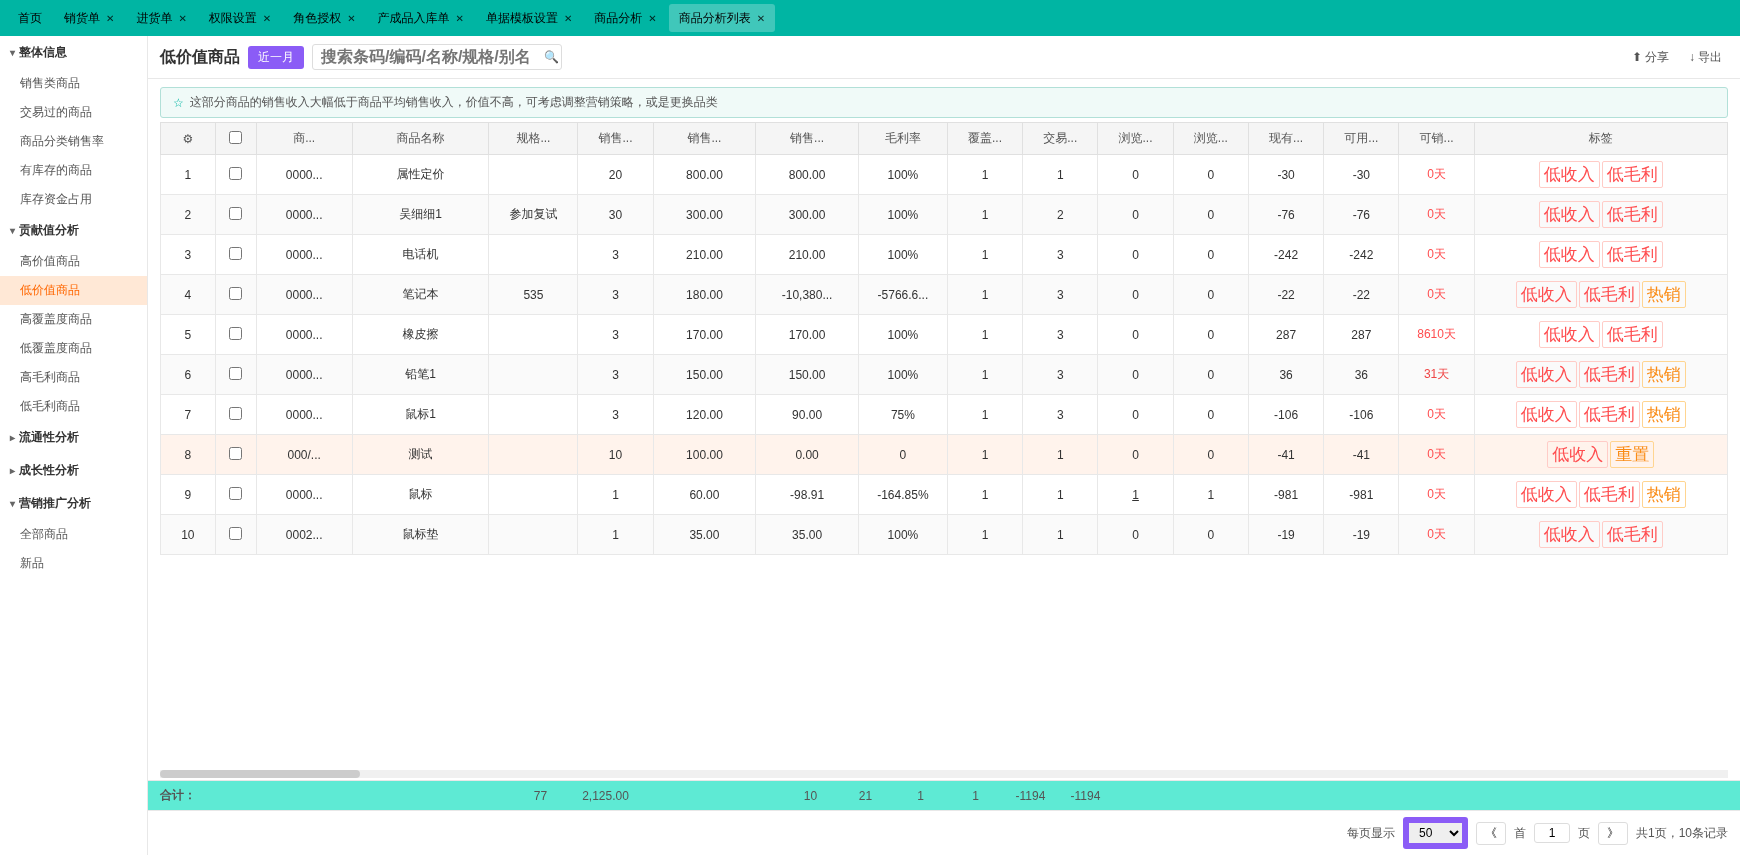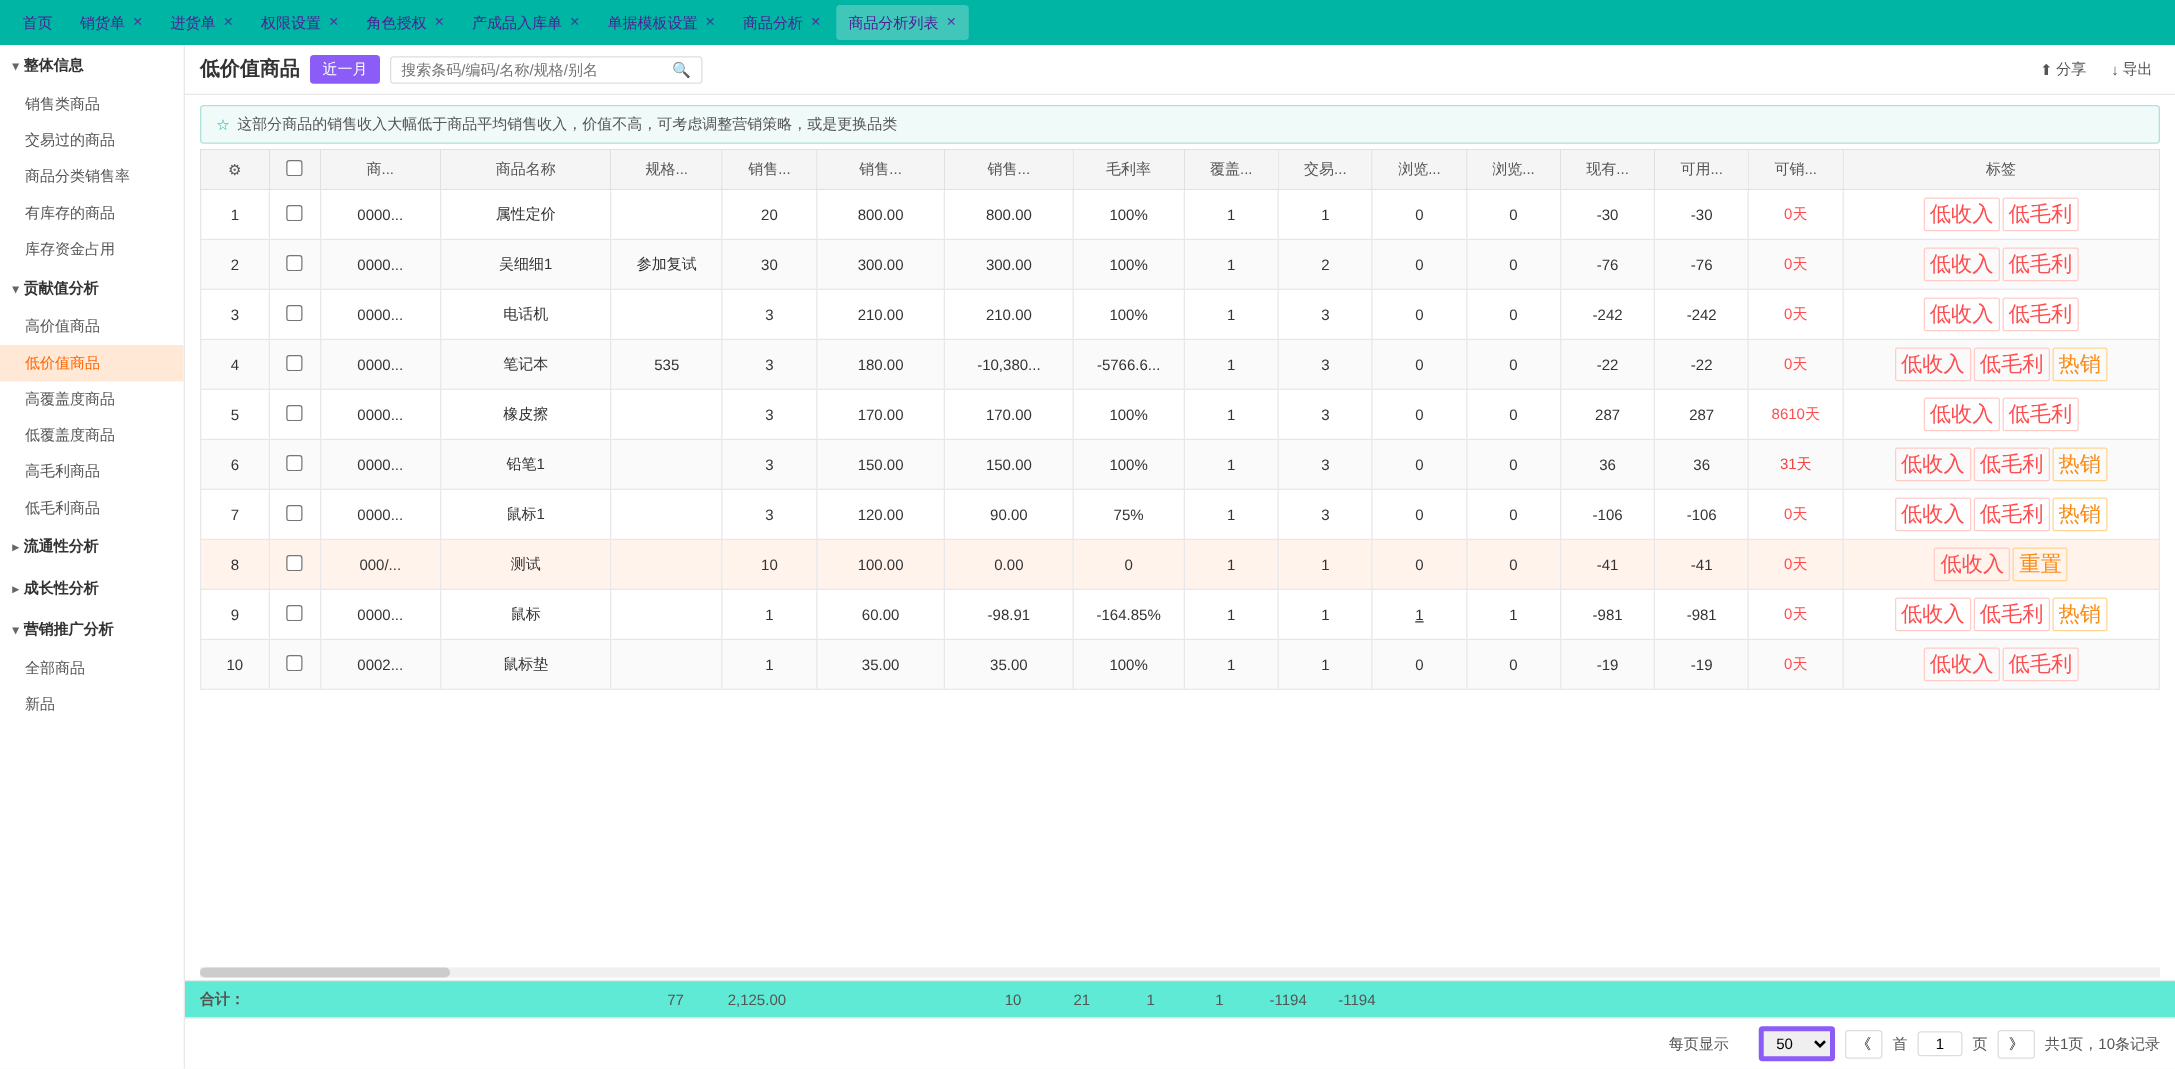--- a/index.html
+++ b/index.html
@@ -8,21 +8,21 @@
     
     .top-nav {
       display: flex;
       align-items: center;
       background: #00b5a3;
       height: 36px;
       padding: 0 8px;
       gap: 2px;
     }
     .nav-item {
-      color: #4c1d95;
+      color: #000000;
       padding: 4px 10px;
       cursor: pointer;
       white-space: nowrap;
       border-radius: 3px;
       display: flex;
       align-items: center;
       gap: 4px;
       height: 28px;
       font-size: 13px;
     }
@@ -99,22 +99,23 @@
       border-radius: 3px;
       padding: 3px 8px;
       flex: 1;
       max-width: 250px;
       gap: 4px;
     }
     .search-box input {
       border: none;
       outline: none;
       flex: 1;
-      font-size: 12px;
+      font-size: 16px;
       color: #999;
+      font-weight: bold;
     }
     .search-icon { color: #ff6600; }
     .header-right { margin-left: auto; display: flex; gap: 8px; }
     .action-btn {
       display: flex;
       align-items: center;
       gap: 3px;
       color: #555;
       cursor: pointer;
       font-size: 12px;
@@ -224,25 +225,24 @@
       display: flex;
       align-items: center;
       justify-content: flex-end;
       padding: 6px 12px;
       border-top: 1px solid #e8e8e8;
       gap: 8px;
       font-size: 12px;
       color: #555;
     }
     .page-size-select {
-      border: 4px solid #8b5cf6;
+      border: 6px solid #8b5cf6;
       border-radius: 3px;
       padding: 2px 6px;
       font-size: 12px;
-      margin-left: 16px;
     }
     .page-btn {
       border: 1px solid #ddd;
       background: #fff;
       padding: 2px 8px;
       border-radius: 3px;
       cursor: pointer;
       font-size: 12px;
     }
     .page-input {

